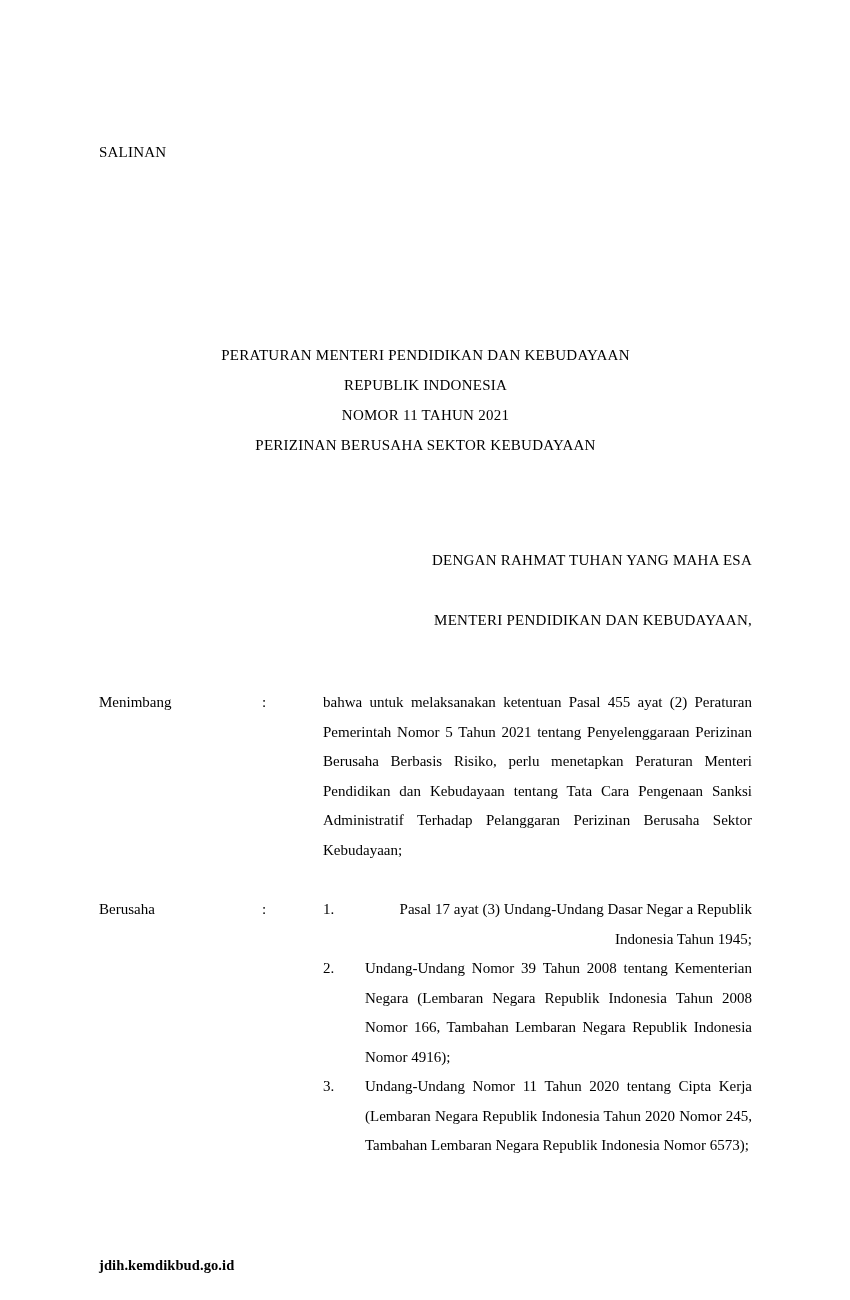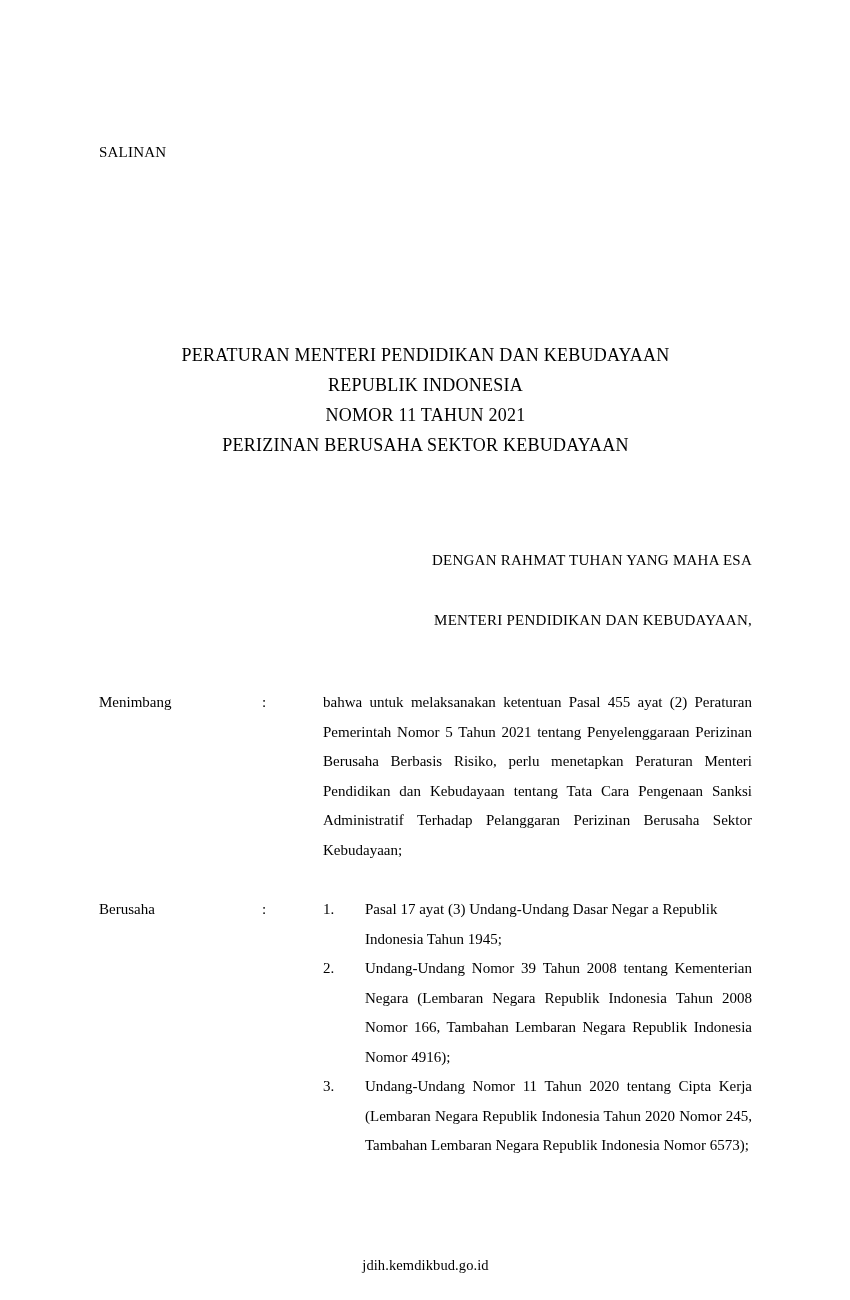--- a/index.html
+++ b/index.html
@@ -40,21 +40,21 @@
 
   
   .title-block {
     position: absolute;
     left: 99px;
     top: 316px;
     width: 653px;
     text-align: center;
   }
   .title-line {
-    font-size: 18px;
+    font-size: 15px;
     line-height: 30px;
     letter-spacing: 0.25px;
     white-space: nowrap;
   }
 
   
   .decl-block {
     position: absolute;
     left: 99px;
     width: 653px;
@@ -123,32 +123,32 @@
   }
   .num-text {
     flex: 1 1 auto;
     font-size: 15px;
     line-height: 29.5px;
     text-align: justify;
     text-justify: inter-word;
     hyphens: none;
   }
   .num-text.no-justify {
+    text-align: right;
+  }
+
+  
+  .footer-watermark {
+    position: absolute;
+    left: 99px;
+    top: 1231px;
+    width: 653px;
     text-align: left;
-  }
-
-  
-  .footer-watermark {
-    position: absolute;
-    left: 99px;
-    top: 1231px;
-    width: 653px;
-    text-align: center;
     font-size: 14.5px;
-    font-weight: normal;
+    font-weight: bold;
     line-height: 20px;
     letter-spacing: 0.1px;
     white-space: nowrap;
   }
 </style>
 </head>
 <body>
 
 <div class="page">
 

